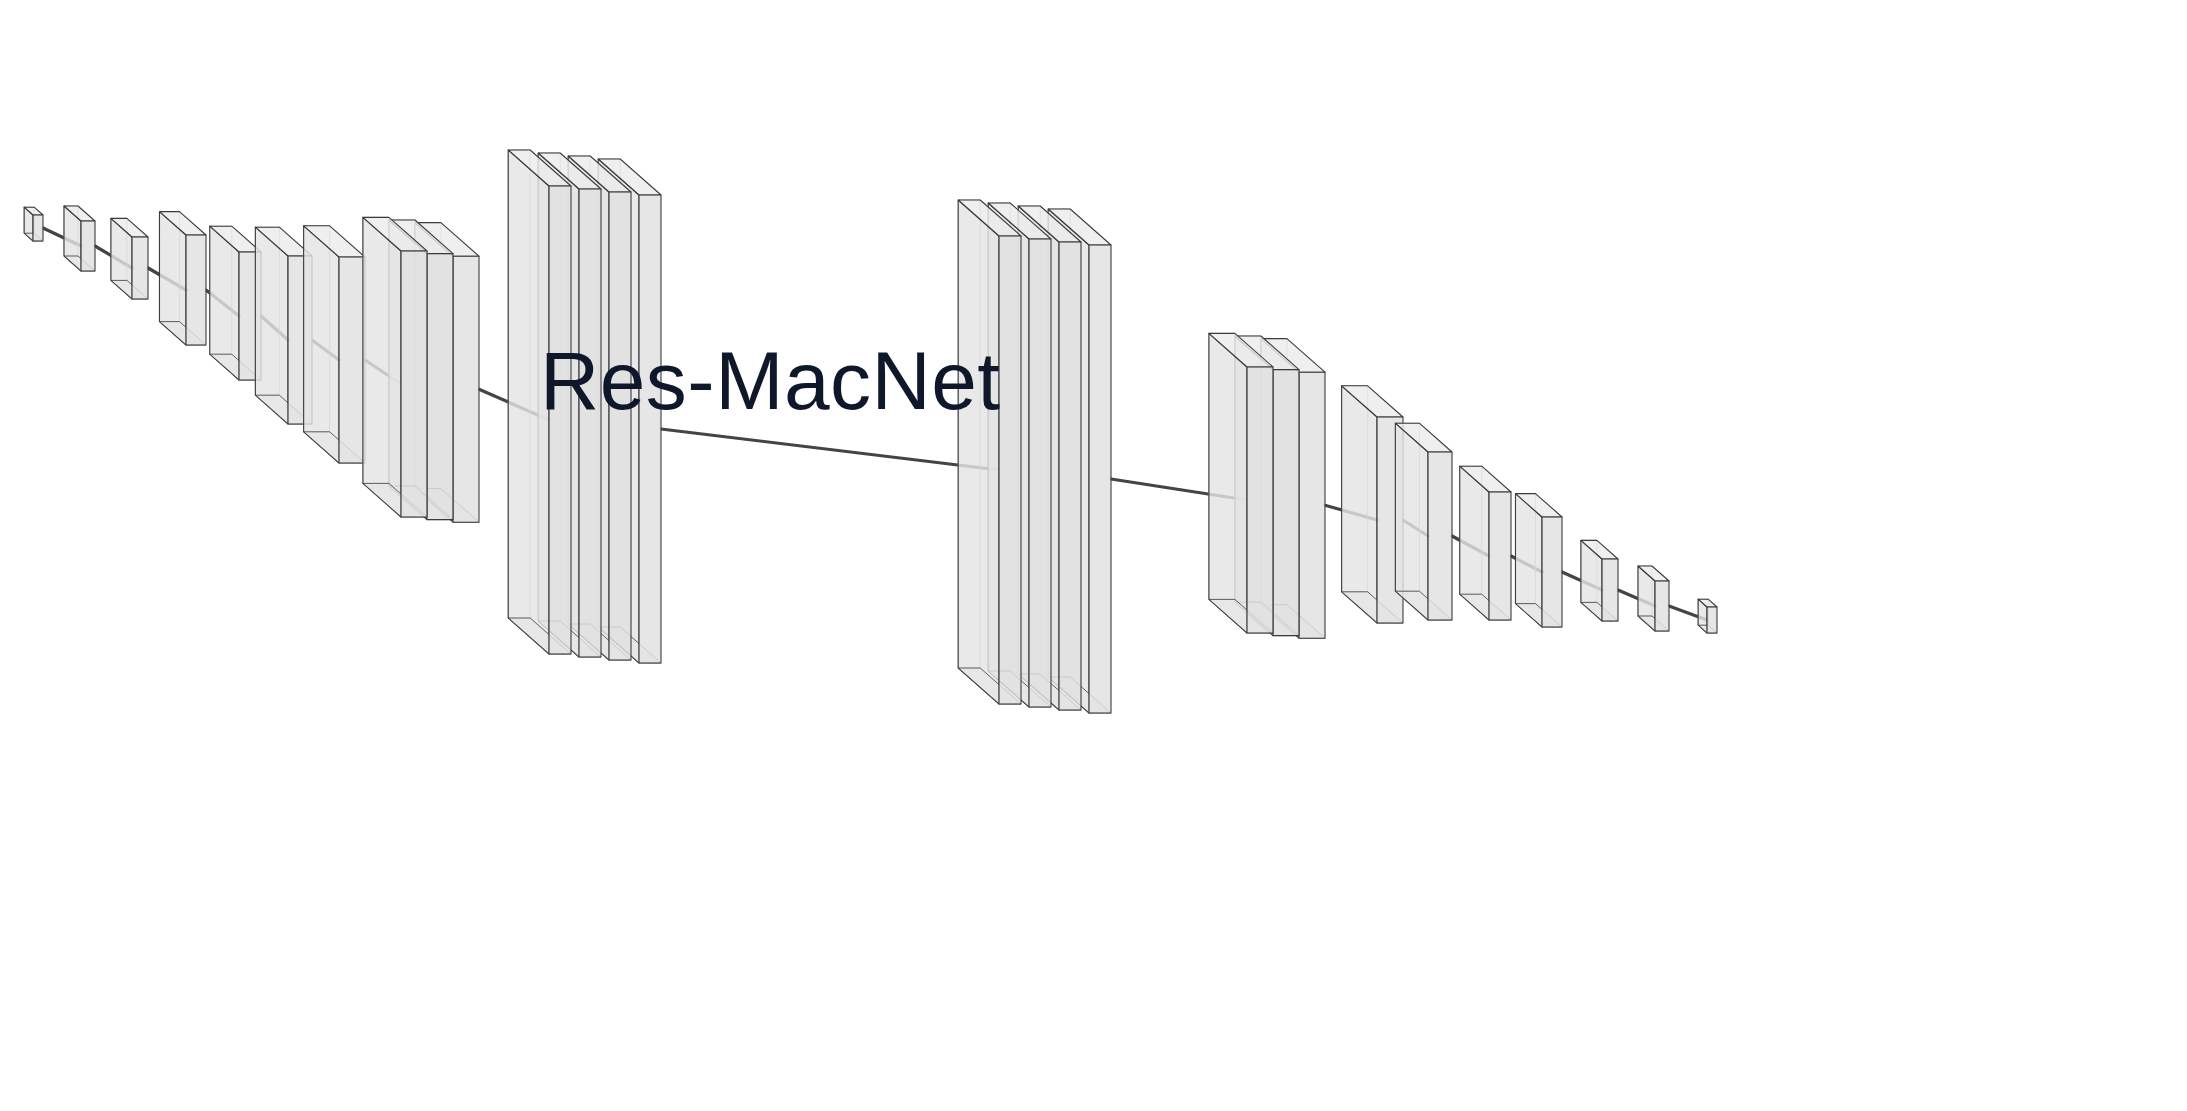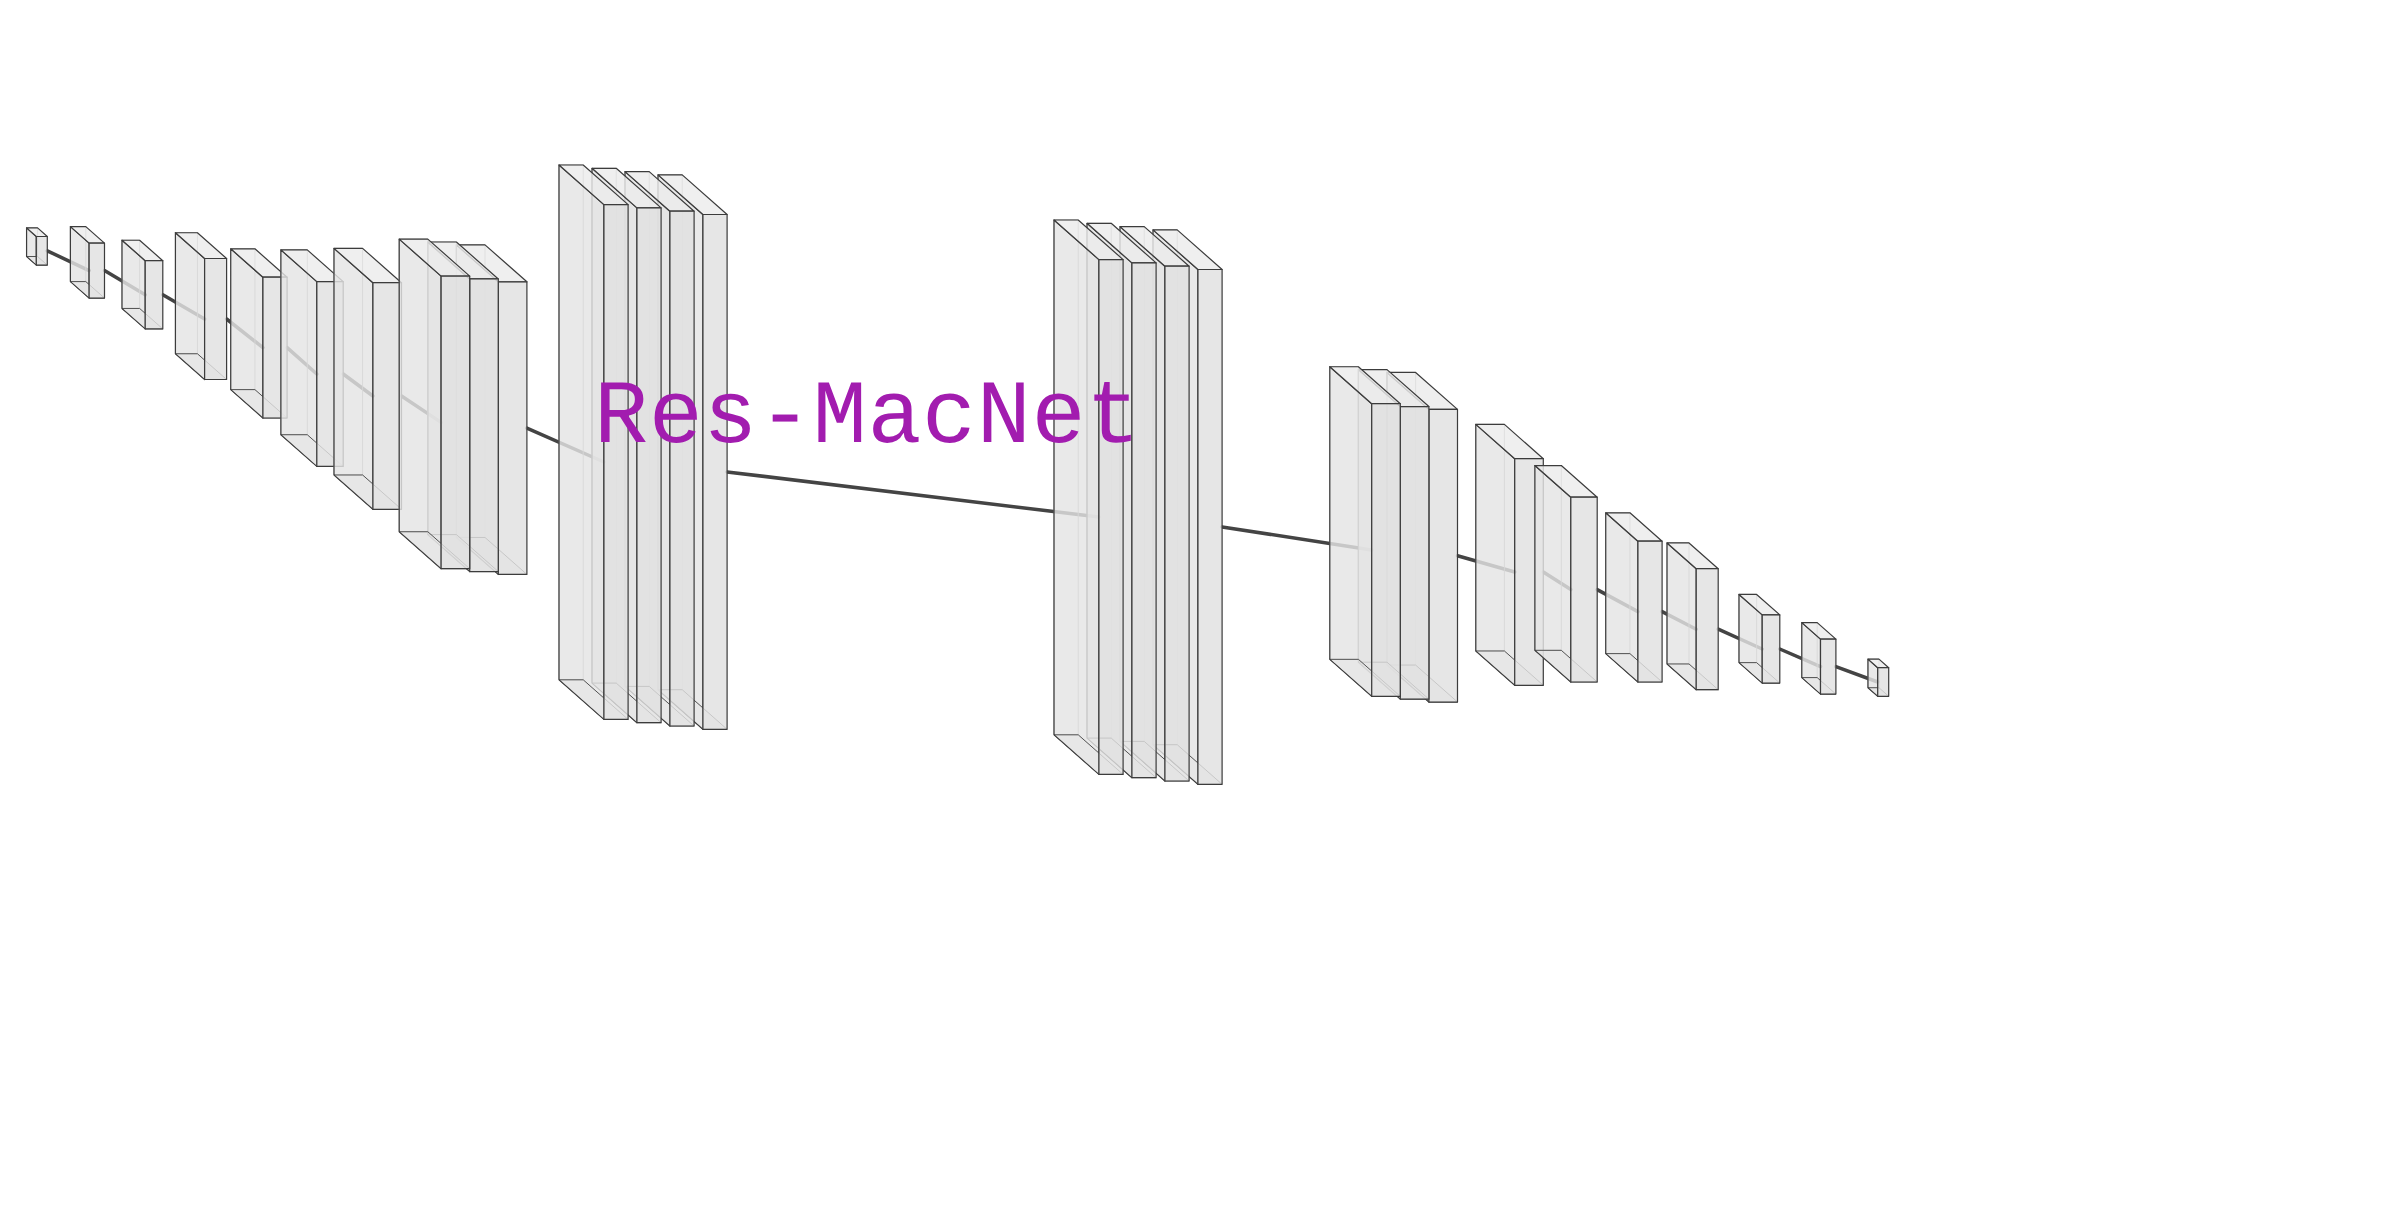--- a/index.html
+++ b/index.html
@@ -24,22 +24,22 @@
     position: absolute;
     left: 0;
     top: 0;
     width: 2187px;
     height: 1111px;
     display: block;
   }
   .net-title {
     position: absolute;
     white-space: nowrap;
-    color: #a21caf;
-    font-family: Liberation Mono, monospace;
+    color: #0f172a;
+    font-family: Liberation Sans, sans-serif;
     font-weight: 400;
     letter-spacing: 0.5px;
     line-height: 1;
     -webkit-font-smoothing: antialiased;
   }
 </style>
 </head>
 <body style="width: 2187px; height: 1111px;">
 
 <div id="stage" style="width: 2187px; height: 1111px; background: rgb(255, 255, 255);">

